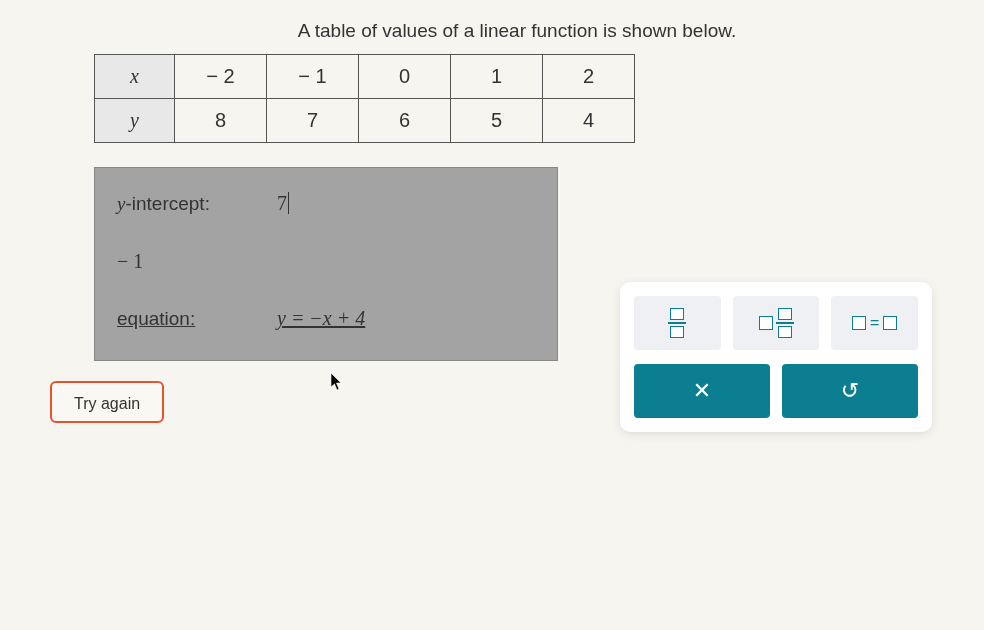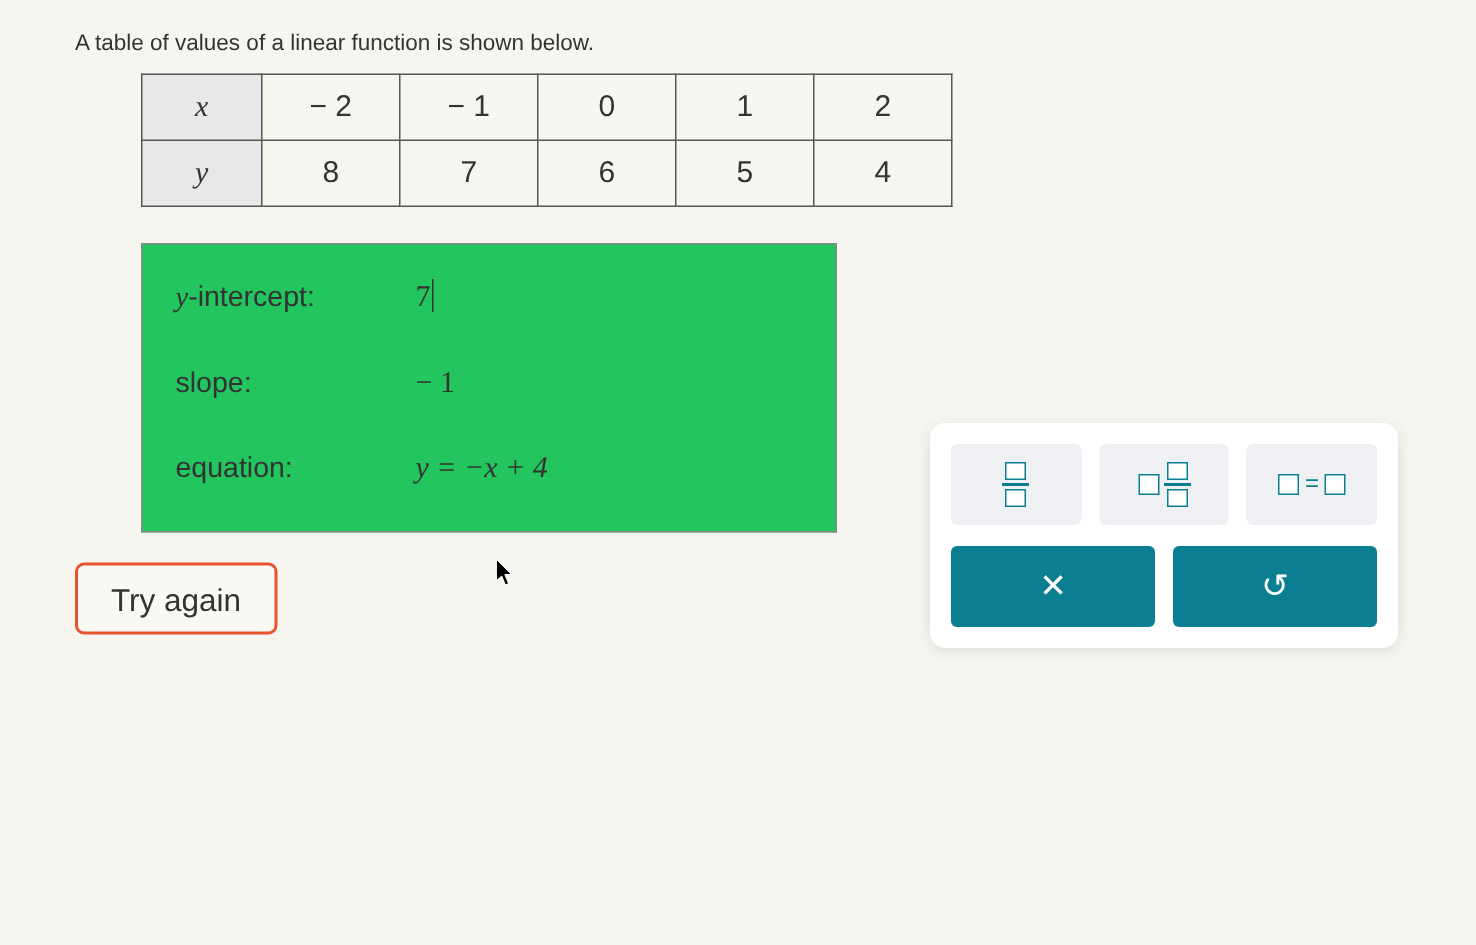--- a/index.html
+++ b/index.html
@@ -10,23 +10,24 @@
       padding: 0;
       width: 984px;
       height: 630px;
       overflow: hidden;
       position: relative;
     }
     .content {
       padding: 20px 0 0 50px;
     }
     .instruction {
-      font-size: 15px;
+      font-size: 19px;
       color: #333;
       margin-bottom: 12px;
+      text-align: center;
     }
     .values-table {
       border-collapse: collapse;
       margin-left: 44px;
       margin-bottom: 20px;
     }
     .values-table td, .values-table th {
       border: 1px solid #555;
       width: 92px;
       height: 44px;
@@ -39,29 +40,29 @@
       font-style: italic;
       font-family: 'Times New Roman', serif;
       width: 80px;
     }
     .answer-box {
       border: 1px solid #888;
       width: 464px;
       margin-left: 44px;
       margin-top: 24px;
       padding: 24px 22px 30px 22px;
-      background: #22c55e;
+      background: #a3a3a3;
     }
     .answer-row {
       display: flex;
       align-items: center;
       margin-bottom: 34px;
       font-size: 19px;
     }
-    .answer-row:last-child { margin-bottom: 0; }
+    .answer-row:last-child { margin-bottom: 0; text-decoration: underline; }
     .answer-label {
       width: 160px;
     }
     .answer-label .ital { font-style: italic; font-family:'Times New Roman',serif;}
     .answer-val {
       font-family: 'Times New Roman', serif;
       font-size: 20px;
     }
     .cursor-caret {
       display:inline-block;
@@ -135,21 +136,21 @@
       width:14px;height:14px;border:1.5px solid #0b7f91;background:#fff;
     }
     .eq-group{ display:inline-flex; align-items:center; gap:4px; color:#0b7f91; font-size:16px;}
     .eq-box{width:14px;height:14px;border:1.5px solid #0b7f91;background:#fff;}
     .try-again-btn {
       margin-left: 50px;
       margin-top: 20px;
       border: 2px solid #e8532f;
       border-radius: 6px;
       padding: 12px 22px 8px 22px;
-      font-size: 21px;
+      font-size: 16px;
       color: #333;
       display: inline-block;
       cursor: pointer;
       background: #faf8f3;
     }
     .mouse-pointer{
       position:absolute;
       left:330px;
       top:372px;
       width:14px;height:20px;
@@ -189,21 +190,20 @@
   <div class="answer-box">
     <div class="answer-row">
       <div class="answer-label">
         <span class="ital">y</span><span>-intercept:</span>
       </div>
       <div class="answer-val">
         <span>7</span><span class="cursor-caret"></span>
       </div>
     </div>
     <div class="answer-row">
-      <div class="answer-label">slope:</div>
       <div class="answer-val">− 1</div>
     </div>
     <div class="answer-row">
       <div class="answer-label">equation:</div>
       <div class="answer-val" style="font-style:italic">y  =  −x  +  4</div>
     </div>
   </div>
 </div>
 
 <div class="toolbox">

